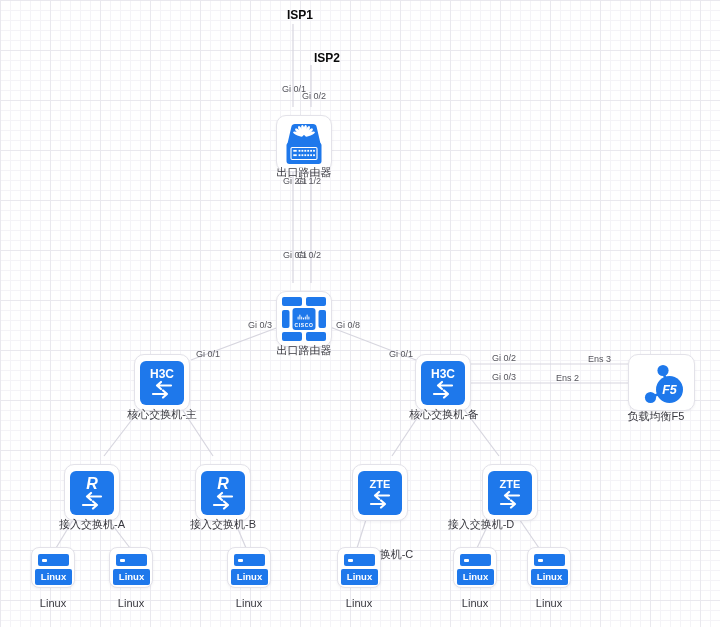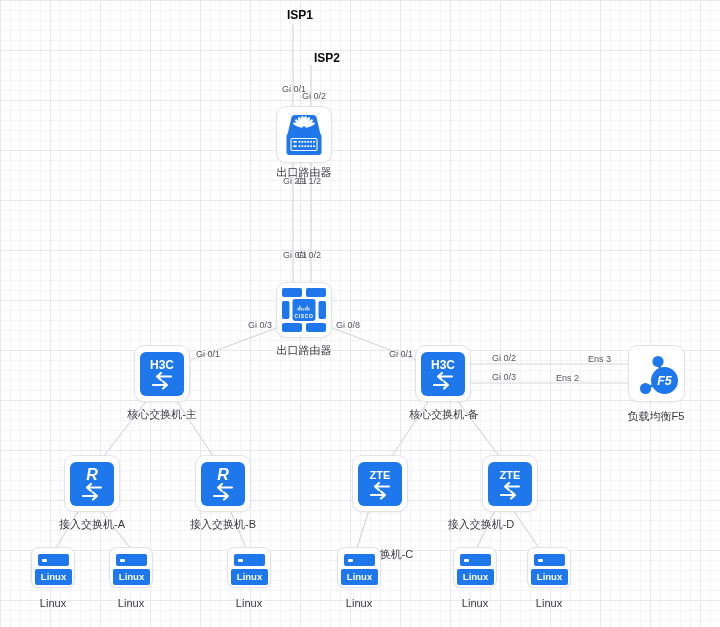--- a/index.html
+++ b/index.html
@@ -15,21 +15,21 @@
       linear-gradient(90deg,#f4f3f7 1px, transparent 1px);
     background-size:50px 50px,50px 50px,10px 10px,10px 10px;
     position:relative;
   }
   .wires{position:absolute;left:0;top:0;pointer-events:none;}
   .wires line{stroke:var(--wire);stroke-width:1.2;}
   .node{
     position:absolute;width:56px;height:57px;background:#fff;
     border:1px solid #e3e2e9;border-radius:10px;
     box-shadow:0 1px 3px rgba(40,40,70,.06);
-    display:flex;align-items:center;justify-content:center;
+    display:flex;align-items:center;justify-content:center;margin-top:9px;
   }
   .node svg{display:block;}
   .server{
     position:absolute;width:44px;height:41px;background:#fff;
     border:1px solid #e3e2e9;border-radius:8px;
     box-shadow:0 1px 3px rgba(40,40,70,.06);
   }
   .srv-top{position:absolute;left:6px;top:6px;width:31px;height:12px;background:var(--accent);border-radius:2px;}
   .srv-dash{position:absolute;left:4px;top:4.5px;width:5px;height:3px;background:#fff;border-radius:1px;}
   .srv-badge{
@@ -142,21 +142,21 @@
 
 <div class="node" style="left:415px;top:345px">
   <svg width="44" height="44" viewBox="0 0 44 44">
     <rect class="bf" x="0" y="0" width="44" height="44" rx="6"></rect>
     <text x="22" y="17" text-anchor="middle" font-size="12" font-weight="bold" fill="#fff">H3C</text>
     <path class="ws" stroke-width="2.2" d="M31 24.5 H17 M21 21 L17 24.5 L21 28 M13 33 H27 M23 29.5 L27 33 L23 36.5"></path>
   </svg>
 </div>
 <div class="nlabel" style="left:444px;top:407px">核心交换机-备</div>
 
-<div class="node" style="left:628px;top:345px;width:57px">
+<div class="node" style="left:628px;top:345px;width:67px">
   <svg width="44" height="44" viewBox="0 0 44 44">
     <line x1="23" y1="11" x2="30" y2="29" stroke="var(--accent)" stroke-width="2.6"></line>
     <line x1="11" y1="36" x2="30" y2="29" stroke="var(--accent)" stroke-width="2.6"></line>
     <circle class="bf" cx="23" cy="9.5" r="5.6"></circle>
     <circle class="bf" cx="10.5" cy="36.5" r="5.6"></circle>
     <circle class="bf" cx="29.5" cy="28.5" r="13.5"></circle>
     <text x="29.5" y="33" text-anchor="middle" font-size="12.5" font-weight="bold" font-style="italic" fill="#fff">F5</text>
   </svg>
 </div>
 <div class="nlabel" style="left:656px;top:409px">负载均衡F5</div>

